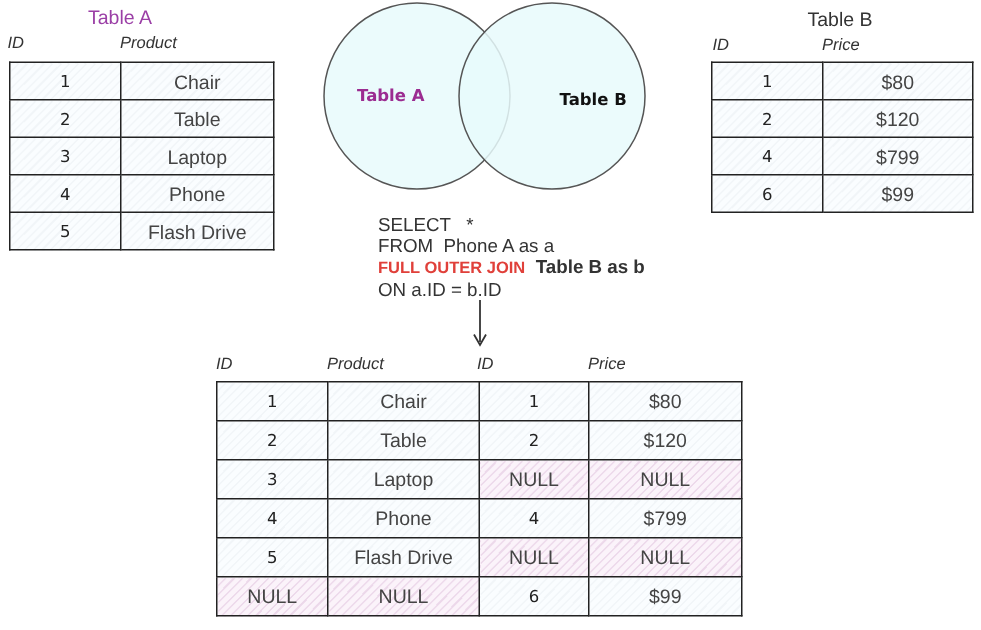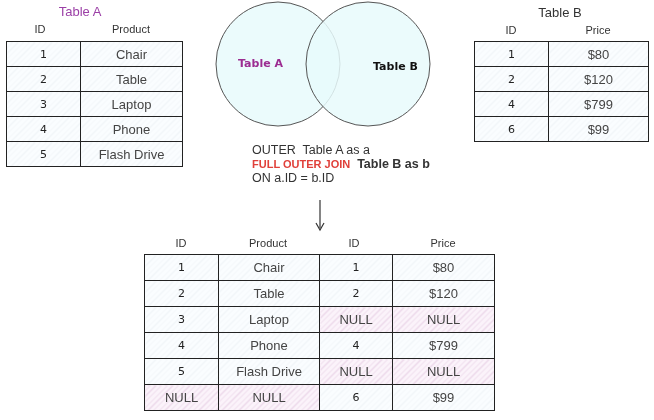--- a/index.html
+++ b/index.html
@@ -2,21 +2,21 @@
 <html><head>
 <meta charset="utf-8">
 <style>
   html, body { margin: 0; padding: 0; }
   body {
     width: 654px; height: 420px; position: relative; background: #ffffff;
     font-family: "Liberation Sans", sans-serif; color: #333; overflow: hidden;
   }
   .abs { position: absolute; }
   .title { font-size: 13px; text-align: center; }
-  .hdr { font-size: 11px; color: #333; text-align: center; }
+  .hdr { font-size: 11px; color: #333; text-align: left; font-style: italic; }
   table.t {
     position: absolute; border-collapse: collapse; table-layout: fixed;
   }
   table.t td {
     border: 1.5px solid #222; text-align: center; font-size: 13px; color: #444;
     padding: 0; height: 24px;
     background: repeating-linear-gradient(135deg, #fafdff 0 3px, #f1f5f8 3px 4px);
   }
   table.t td.id { font-family: "DejaVu Sans", sans-serif; font-size: 11px; color: #222; }
   table.t td.null {
@@ -92,21 +92,22 @@
         <td>$799</td>
       </tr>
   <tr>
         <td class="id">6</td>
         <td>$99</td>
       </tr>
 </tbody>
   </table>
 
 <div class="abs sql" style="left:252px;top:143px;width:230px;">
-  <div style="white-space:pre;">OUTER  Table A as a</div>
+  <div style="white-space:pre;">SELECT   *</div>
+  <div style="white-space:pre;">FROM  Phone A as a</div>
   <div style="white-space:pre;font-weight:bold;"><span class="kw">FULL OUTER JOIN</span><span>  Table B as b</span></div>
   <div style="white-space:pre;">ON a.ID = b.ID</div>
 </div>
 
 <svg class="abs" style="left:314px;top:200px;" width="12" height="32" viewBox="0 0 12 32">
   <line x1="6" y1="0" x2="6" y2="28" stroke="#333" stroke-width="1.2"></line>
   <path d="M2 23 L6 30 L10 23" fill="none" stroke="#333" stroke-width="1.2"></path>
 </svg>
 
 <div class="abs hdr" style="left:144px;top:237px;width:74px;">ID</div>

